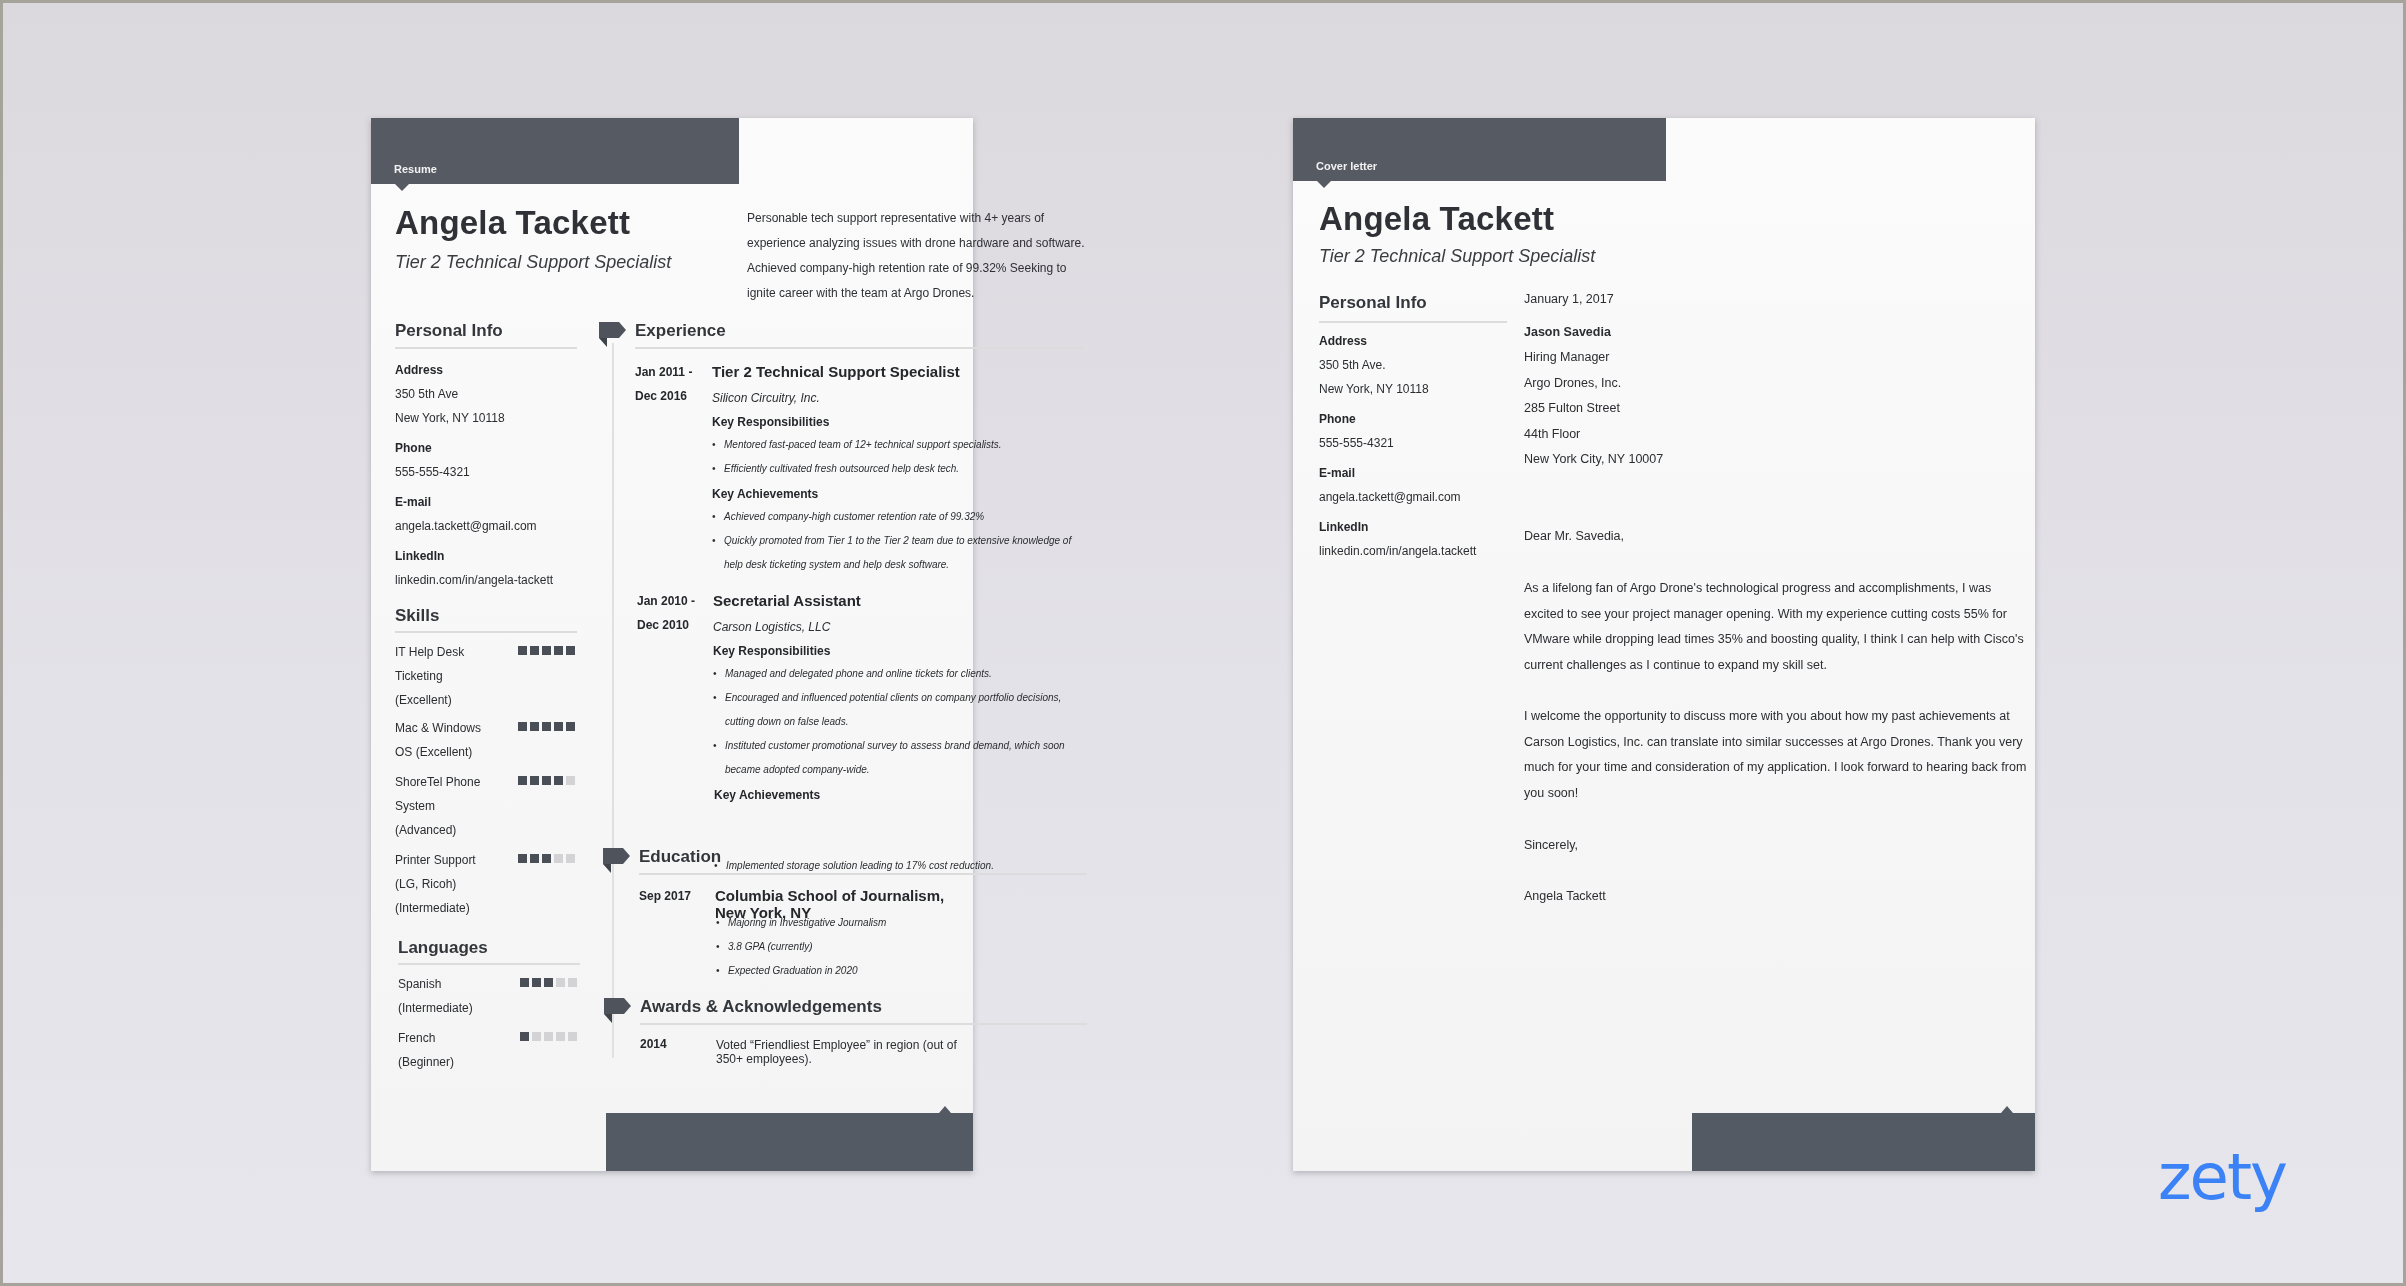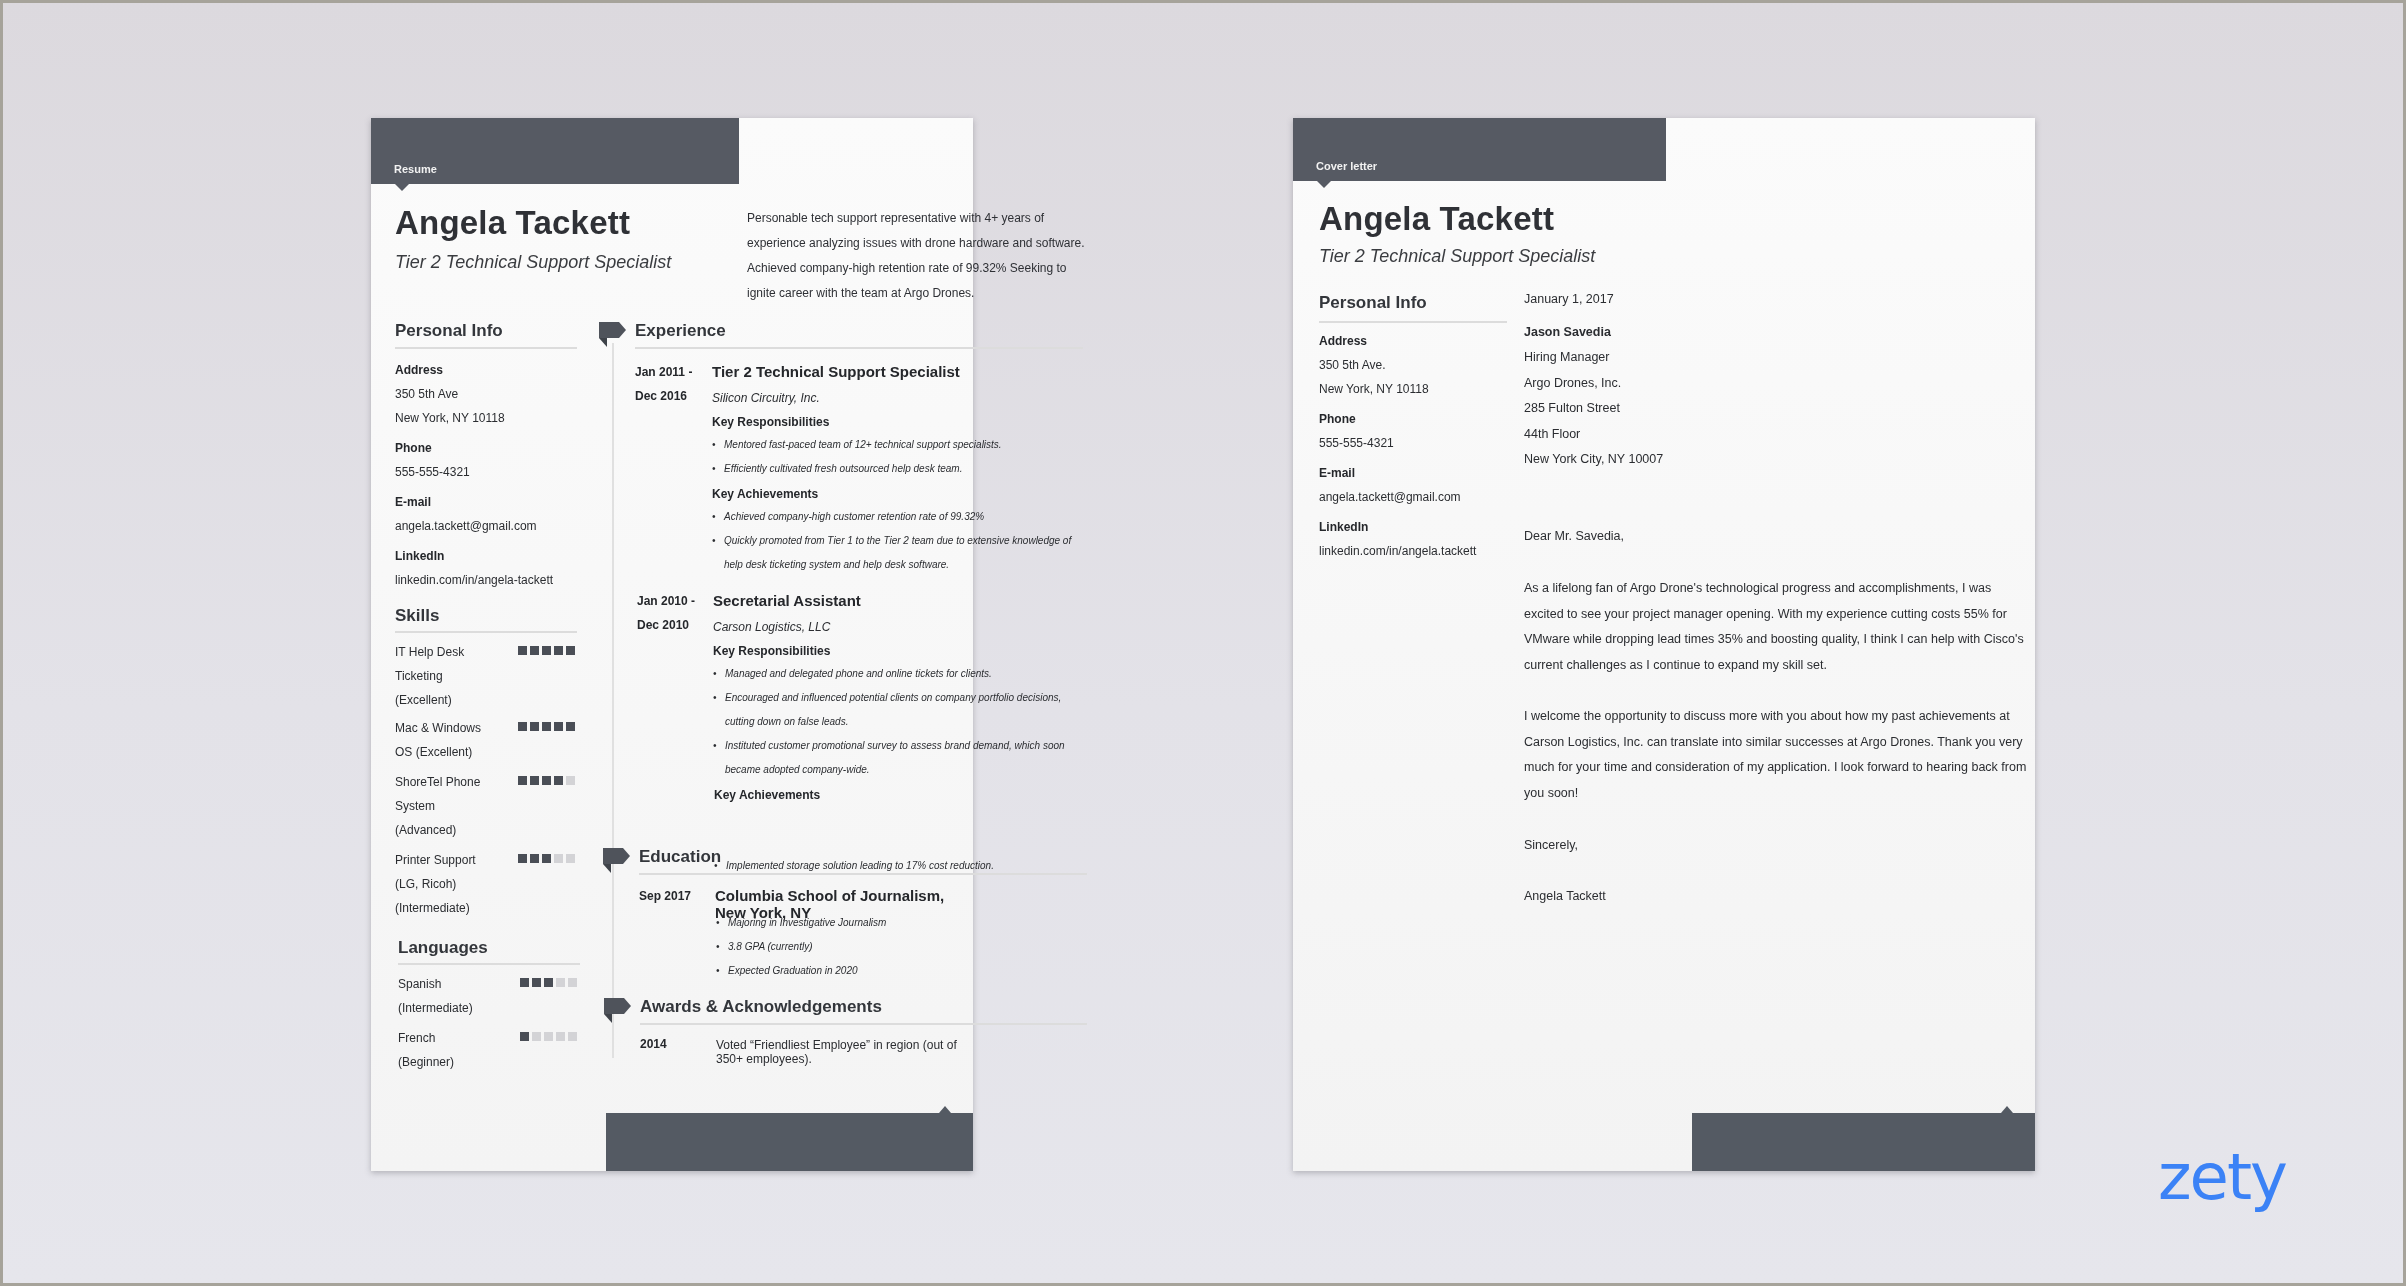--- a/index.html
+++ b/index.html
@@ -160,21 +160,21 @@
   </svg>
   <div class="h-sec" style="left:264px; top:203px;">Experience</div>
   <div class="rule" style="left:264px; top:229px; width:448px;"></div>
 
   <div class="date" style="left:264px; top:242px;">Jan 2011 -</div>
   <div class="date" style="left:264px; top:266px;">Dec 2016</div>
   <div class="job" style="left:341px; top:245px;">Tier 2 Technical Support Specialist</div>
   <div class="company" style="left:341px; top:273px;">Silicon Circuitry, Inc.</div>
   <div class="sub" style="left:341px; top:297px;">Key Responsibilities</div>
   <div class="bul" style="left:341px; top:315px;">Mentored fast-paced team of 12+ technical support specialists.</div>
-  <div class="bul" style="left:341px; top:339px;">Efficiently cultivated fresh outsourced help desk team.</div>
+  <div class="bul" style="left:341px; top:339px;">Efficiently cultivated fresh outsourced help desk tech.</div>
   <div class="sub" style="left:341px; top:369px;">Key Achievements</div>
   <div class="bul" style="left:341px; top:387px;">Achieved company-high customer retention rate of 99.32%</div>
   <div class="bul" style="left:341px; top:411px; width:376px;">Quickly promoted from Tier 1 to the Tier 2 team due to extensive knowledge of help desk ticketing system and help desk software.</div>
 
   <div class="date" style="left:266px; top:471px;">Jan 2010 -</div>
   <div class="date" style="left:266px; top:495px;">Dec 2010</div>
   <div class="job" style="left:342px; top:474px;">Secretarial Assistant</div>
   <div class="company" style="left:342px; top:502px;">Carson Logistics, LLC</div>
   <div class="sub" style="left:342px; top:526px;">Key Responsibilities</div>
   <div class="bul" style="left:342px; top:544px;">Managed and delegated phone and online tickets for clients.</div>

